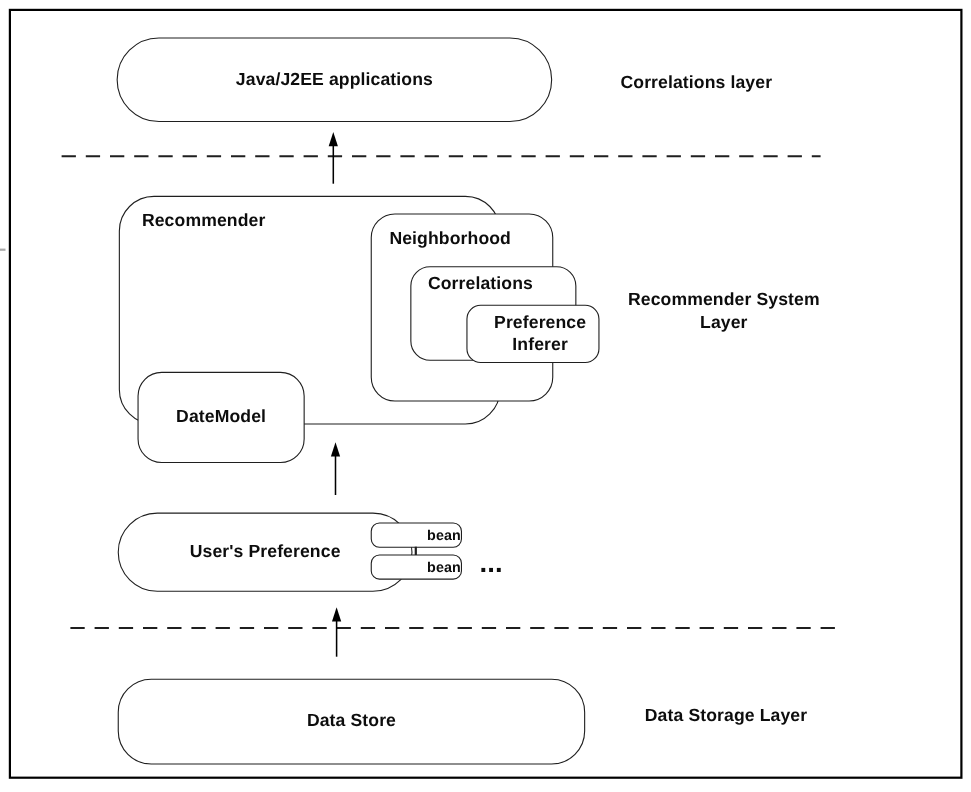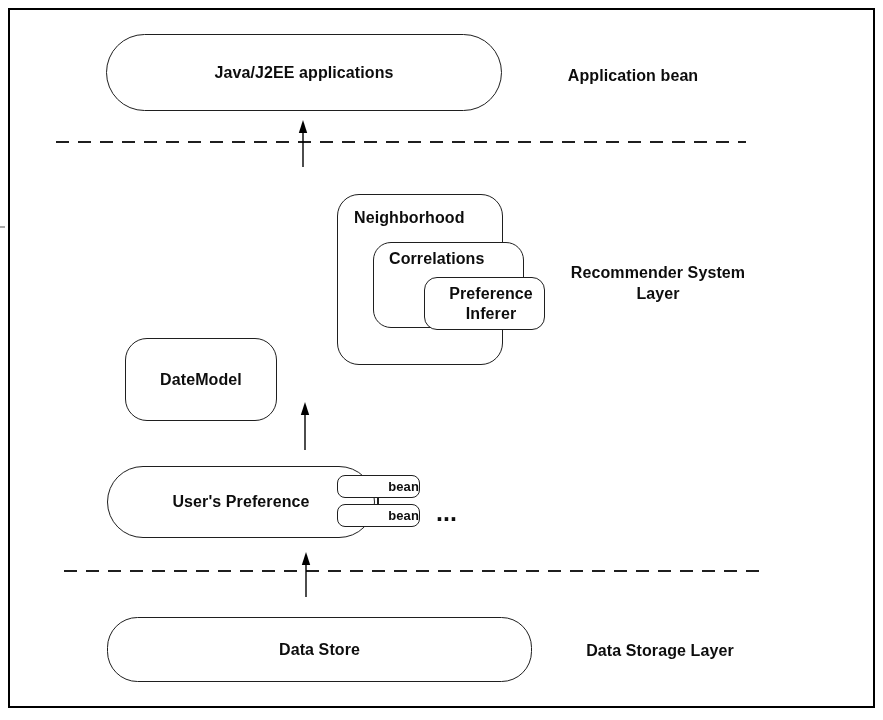--- a/index.html
+++ b/index.html
@@ -52,20 +52,23 @@
   </svg>
   <svg class="wire" style="left:296px;top:397px;" width="18" height="56">
     <line x1="9" y1="53" x2="9" y2="14" stroke="#000" stroke-width="1.4"></line>
     <polygon points="9,5 4.8,18 13.2,18" fill="#000"></polygon>
   </svg>
   <svg class="wire" style="left:297px;top:547px;" width="18" height="52">
     <line x1="9" y1="50" x2="9" y2="14" stroke="#000" stroke-width="1.4"></line>
     <polygon points="9,5 4.8,18 13.2,18" fill="#000"></polygon>
   </svg>
 
+  <div class="box top-left-label" style="left:108px;top:178px;width:347px;height:208px;border-radius:32px;padding:13px 0 0 20px;">
+    <span>Recommender</span>
+  </div>
 
   <div class="box top-label" style="left:337px;top:194px;width:166px;height:171px;border-radius:22px;padding:14px 0 0 16px;">
     <span>Neighborhood</span>
   </div>
 
   <div class="box top-label" style="left:373px;top:242px;width:151px;height:86px;border-radius:18px;padding:7px 0 0 15px;">
     <span>Correlations</span>
   </div>
 
   <div class="box" style="left:424px;top:277px;width:121px;height:53px;border-radius:13px;line-height:20px;padding-left:13px;">
@@ -85,21 +88,21 @@
   <div class="connector" style="left:377px;top:497px;width:2px;height:8px;"></div>
   <div class="box bean" style="left:337px;top:504px;width:83px;height:23px;border-radius:8px;">
     <span>bean</span>
   </div>
   <div class="dots" style="left:436px;top:500px;">...</div>
 
   <div class="box" style="left:106px;top:34px;width:396px;height:77px;border-radius:38.5px;text-align:center;">
     <span>Java/J2EE applications</span>
   </div>
 
-  <div class="box" style="left:107px;top:617px;width:425px;height:65px;border-radius:30.5px;">
+  <div class="box" style="left:107px;top:617px;width:425px;height:78px;border-radius:30.5px;">
     <span>Data Store</span>
   </div>
 
-  <div class="side-label" style="left:538px;top:65px;width:190px;">Application bean</div>
+  <div class="side-label" style="left:538px;top:65px;width:190px;">Correlations layer</div>
   <div class="side-label" style="left:568px;top:262px;width:180px;">Recommender System Layer</div>
   <div class="side-label" style="left:565px;top:640px;width:190px;">Data Storage Layer</div>
 
 </div>
 
 </body></html>

